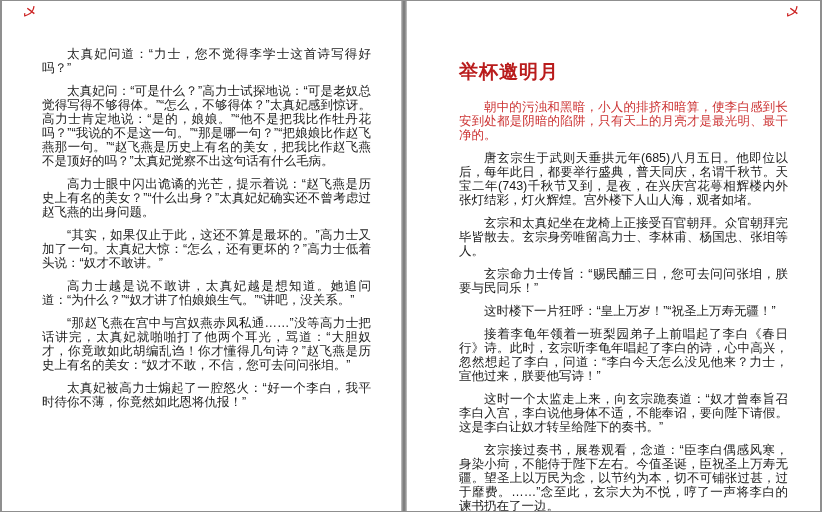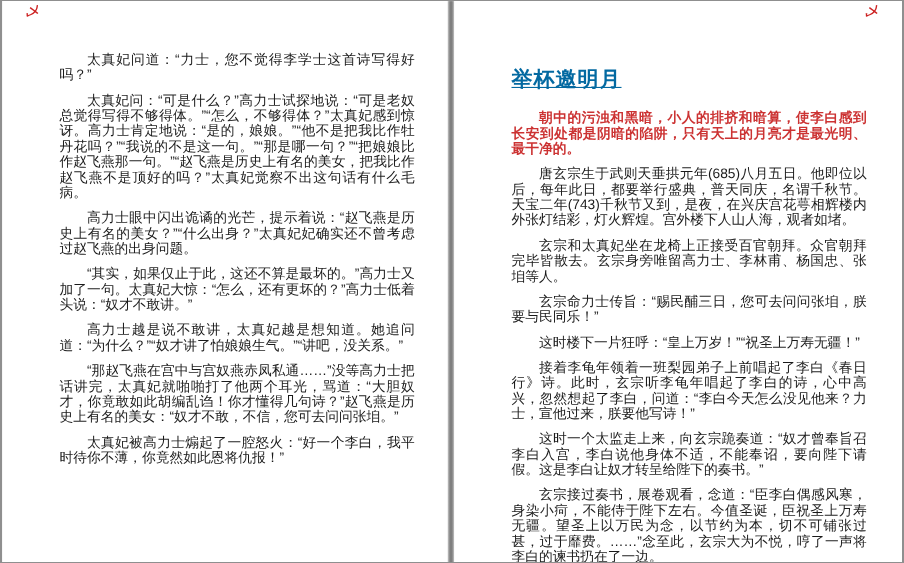--- a/index.html
+++ b/index.html
@@ -19,45 +19,44 @@
     background: #ffffff;
     display: flex;
     overflow: hidden;
   }
   .page {
     flex: 1 1 0;
     box-sizing: border-box;
     overflow: hidden;
     background: #ffffff;
   }
-  .page-left  { padding: 46px 30px 10px 52px; }
+  .page-left  { padding: 46px 30px 10px 40px; }
   .page-right { padding: 46px 32px 10px 52px; }
   .gutter {
     flex: 0 0 6px;
     background: linear-gradient(90deg, #c9c9c9 0%, #7f7f7f 35%, #7f7f7f 65%, #c9c9c9 100%);
   }
   .para {
     margin: 0 0 9px 0;
     font-size: 12.5px;
     line-height: 14px;
     color: #1a1a1a;
     text-indent: 2em;
     text-align: justify;
     word-break: break-all;
   }
   .chapter-title {
     margin: 12px 0 15px 0;
     font-size: 19px;
     font-weight: 700;
     letter-spacing: 1px;
-    color: #0369a1;
+    color: #b91c1c;
     text-indent: 0;
-    text-decoration: underline;
   }
-  .para.intro { color: #cc3333; font-weight: bold; }
+  .para.intro { color: #cc3333; }
   .corner-mark {
     position: absolute;
     top: 4px;
     font-size: 11px;
     line-height: 12px;
     color: #cc2222;
     font-weight: 700;
   }
   .corner-mark.left  { left: 22px; }
   .corner-mark.right { right: 22px; }

